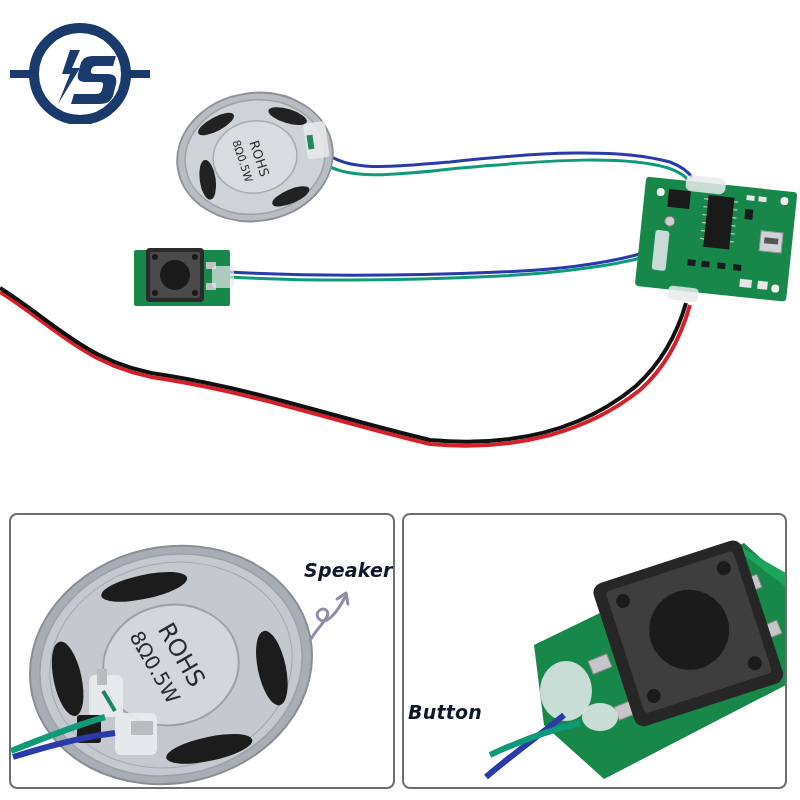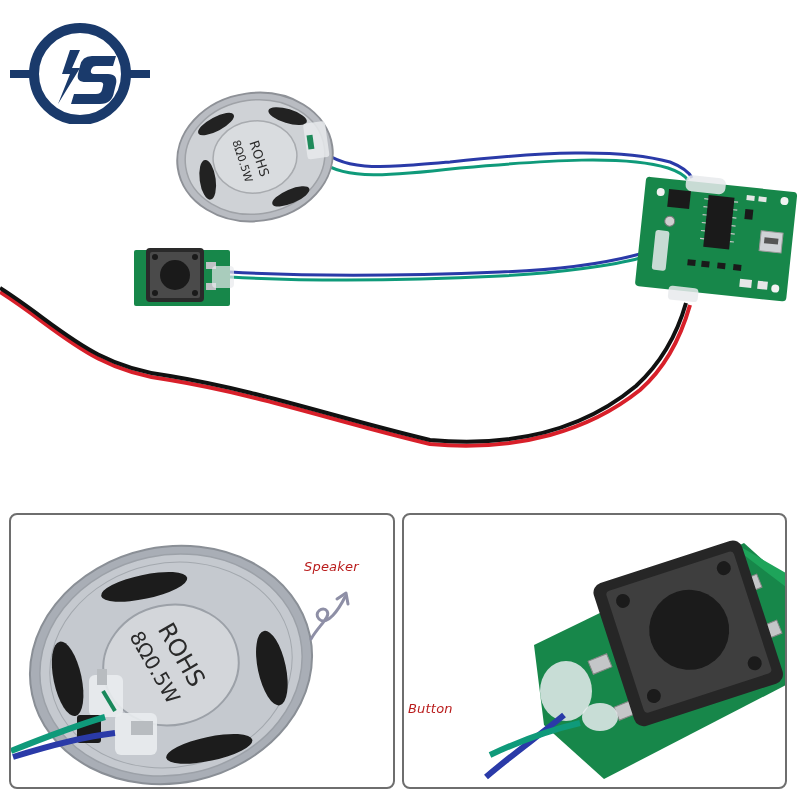--- a/index.html
+++ b/index.html
@@ -1,20 +1,20 @@
 <!DOCTYPE html>
 <html><head>
 <meta charset="utf-8">
 <style>
   html, body { margin:0; padding:0; background:#ffffff; }
   body { width:800px; height:800px; position:relative; overflow:hidden; font-family:"DejaVu Sans", sans-serif; }
   .abs { position:absolute; }
   svg { display:block; }
   .panel { position:absolute; border:2px solid #6e6e6e; border-radius:8px; background:#ffffff; overflow:hidden; box-sizing:border-box; }
-  .label { position:absolute; font-family:"DejaVu Sans", sans-serif; font-weight:normal; font-style:italic; color:#b91c1c; font-size:13px; letter-spacing:0.2px; }
+  .label { position:absolute; font-family:"DejaVu Sans", sans-serif; font-weight:bold; font-style:italic; color:#0f172a; font-size:19px; letter-spacing:0.2px; }
   .rohs-text { font-family:"DejaVu Sans", sans-serif; fill:#2a2a2a; }
 </style>
 </head>
 <body>
 
 <div class="abs" style="left:8px;top:12px;width:144px;height:112px;">
   <svg width="144" height="112" viewBox="0 0 144 112">
     <rect x="2" y="58" width="24" height="8" fill="#1a3a6b"></rect>
     <rect x="118" y="58" width="24" height="8" fill="#1a3a6b"></rect>
     <circle cx="72" cy="62" r="46" fill="none" stroke="#1a3a6b" stroke-width="10"></circle>

